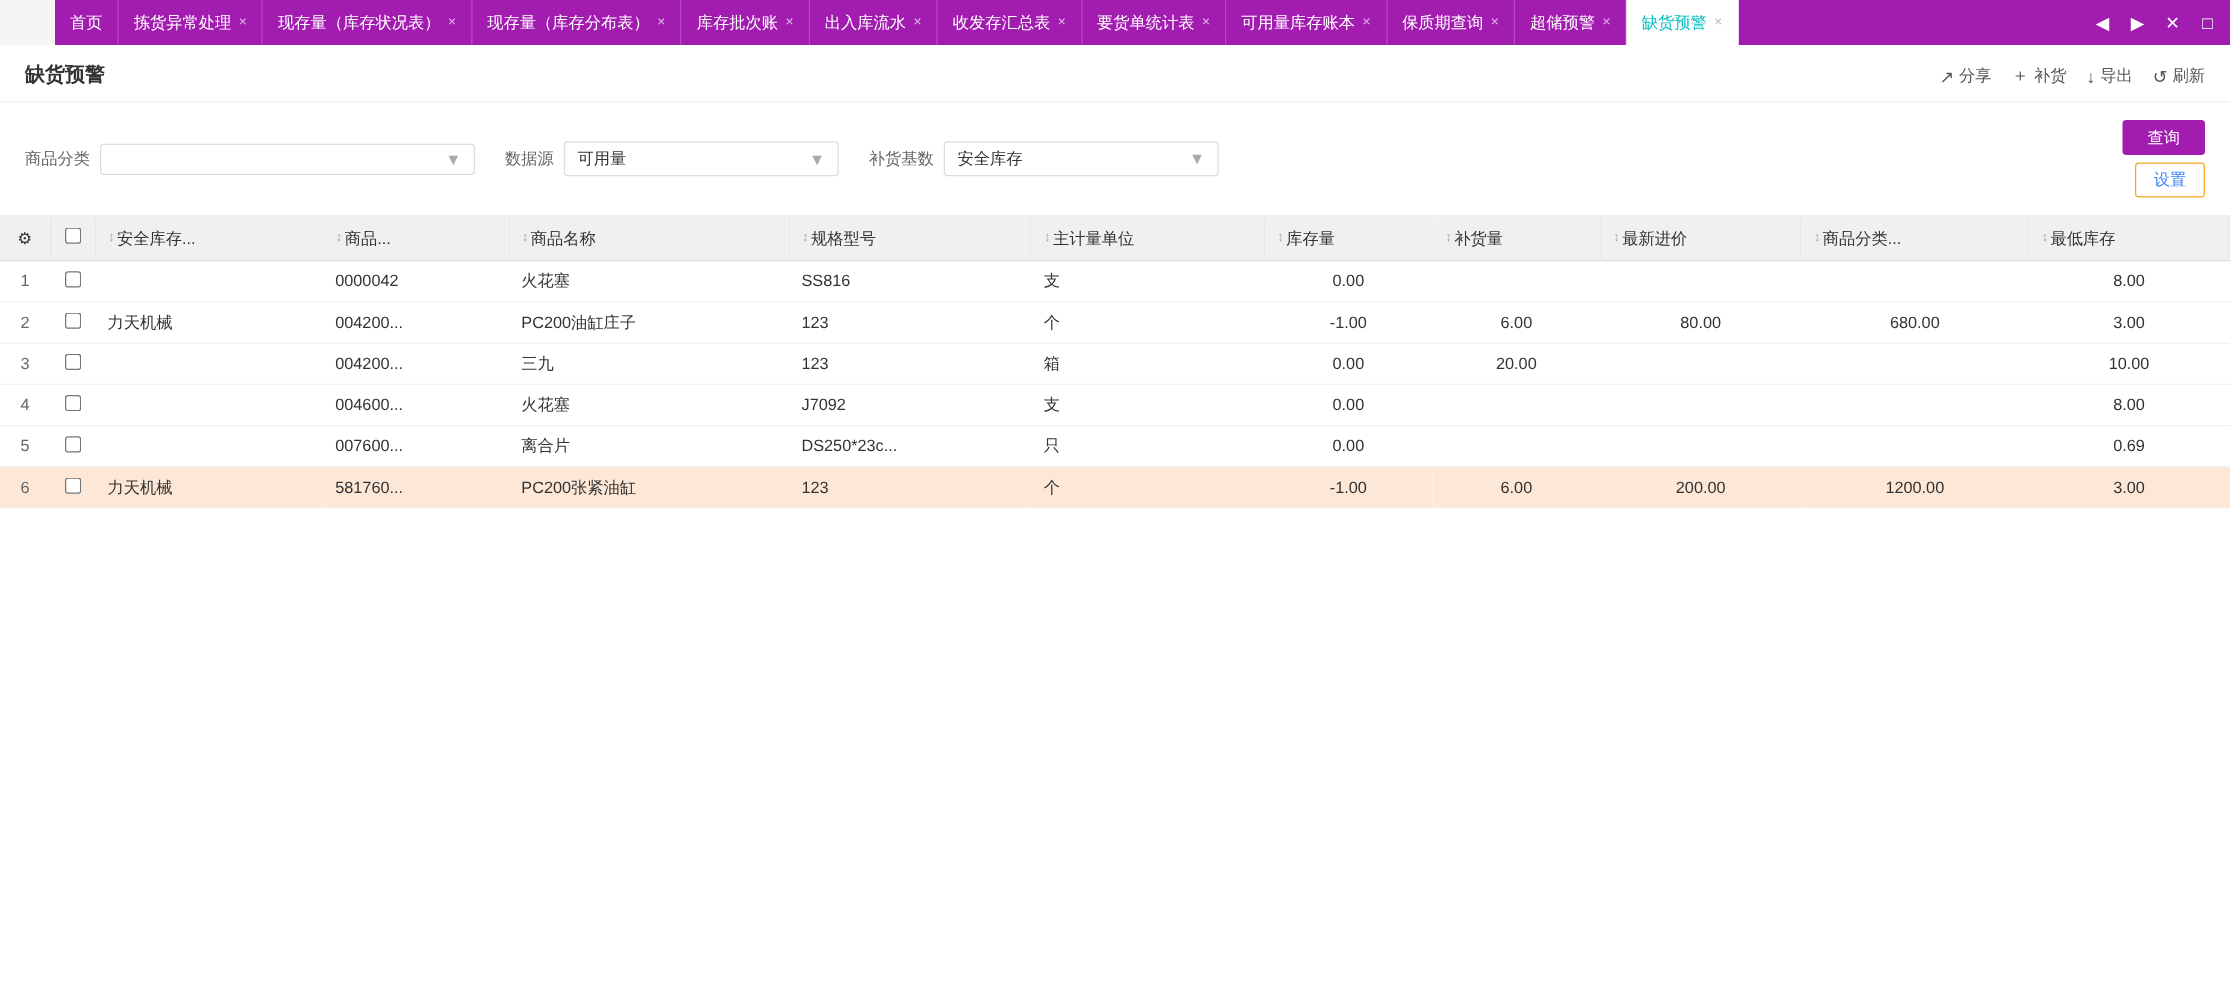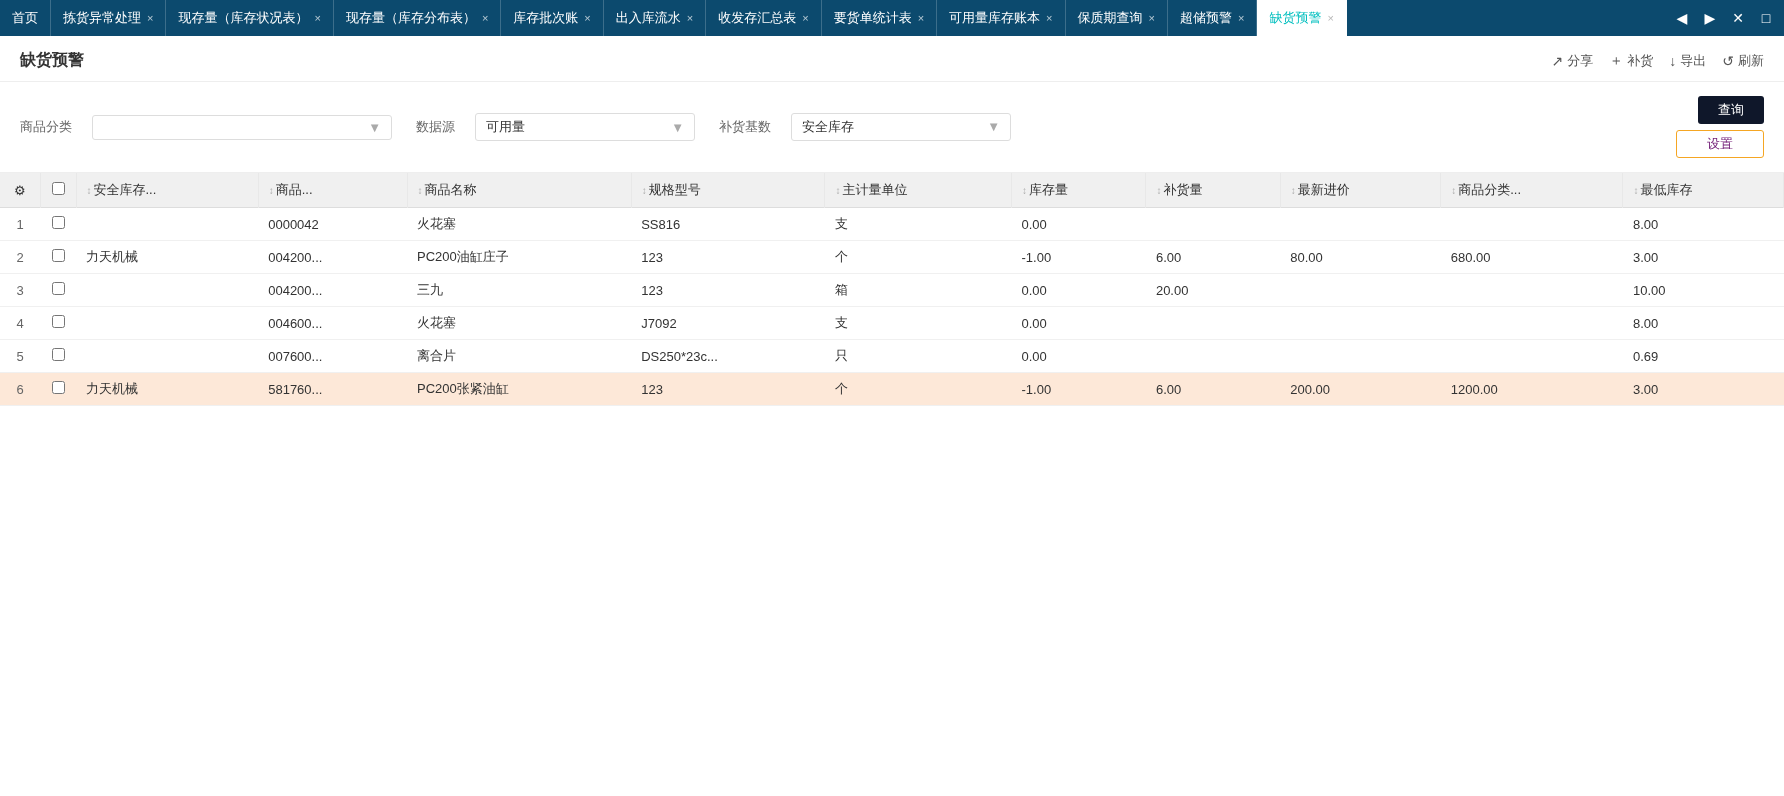--- a/index.html
+++ b/index.html
@@ -2,24 +2,25 @@
 <html><head>
   <meta charset="utf-8">
   <style>
     * { margin: 0; padding: 0; box-sizing: border-box; }
     body { font-family: 'Microsoft YaHei', sans-serif; font-size: 13px; background: #f5f5f5; color: #333; }
 
     
     .top-nav {
       display: flex;
       align-items: center;
-      background: #0c4a6e;
+      background: #a21caf;
       height: 36px;
       overflow: hidden;
       position: relative;
+      margin-left: 44px;
     }
     .nav-tab {
       display: flex;
       align-items: center;
       padding: 0 12px;
       height: 36px;
       color: #fff;
       white-space: nowrap;
       cursor: pointer;
       font-size: 13px;
@@ -98,21 +99,21 @@
       display: flex;
       align-items: center;
       padding: 14px 20px;
       gap: 24px;
       border-bottom: 1px solid #eee;
       flex-wrap: wrap;
     }
     .filter-group {
       display: flex;
       align-items: center;
-      gap: 20px;
+      gap: 8px;
       text-align: right;
     }
     .filter-label {
       color: #666;
       white-space: nowrap;
     }
     .filter-select {
       display: flex;
       align-items: center;
       border: 1px solid #ddd;
@@ -128,34 +129,34 @@
       margin-left: 8px;
     }
     .filter-actions {
       margin-left: auto;
       display: flex;
       flex-direction: column;
       gap: 6px;
       align-items: flex-end;
     }
     .btn-query {
-      background: #0f172a;
+      background: #a21caf;
       color: #fff;
       border: none;
       border-radius: 3px;
       padding: 5px 20px;
       cursor: pointer;
       font-size: 13px;
     }
     .btn-settings {
       background: #fff;
-      color: #701a75;
+      color: #3b82f6;
       border: 1px solid #f5a623;
       border-radius: 3px;
-      padding: 4px 30px;
+      padding: 4px 14px;
       cursor: pointer;
       font-size: 13px;
     }
 
     
     .table-container {
       padding: 0 0;
       overflow-x: auto;
     }
     table {
@@ -194,21 +195,21 @@
     tbody td {
       padding: 7px 10px;
       color: #333;
       white-space: nowrap;
     }
     .row-num {
       color: #666;
       text-align: center;
     }
     .td-number {
-      text-align: left;
+      text-align: center;
     }
     .td-center {
       text-align: center;
     }
     .gear-th {
       width: 40px;
       text-align: center;
     }
     .checkbox-col {
       width: 36px;

